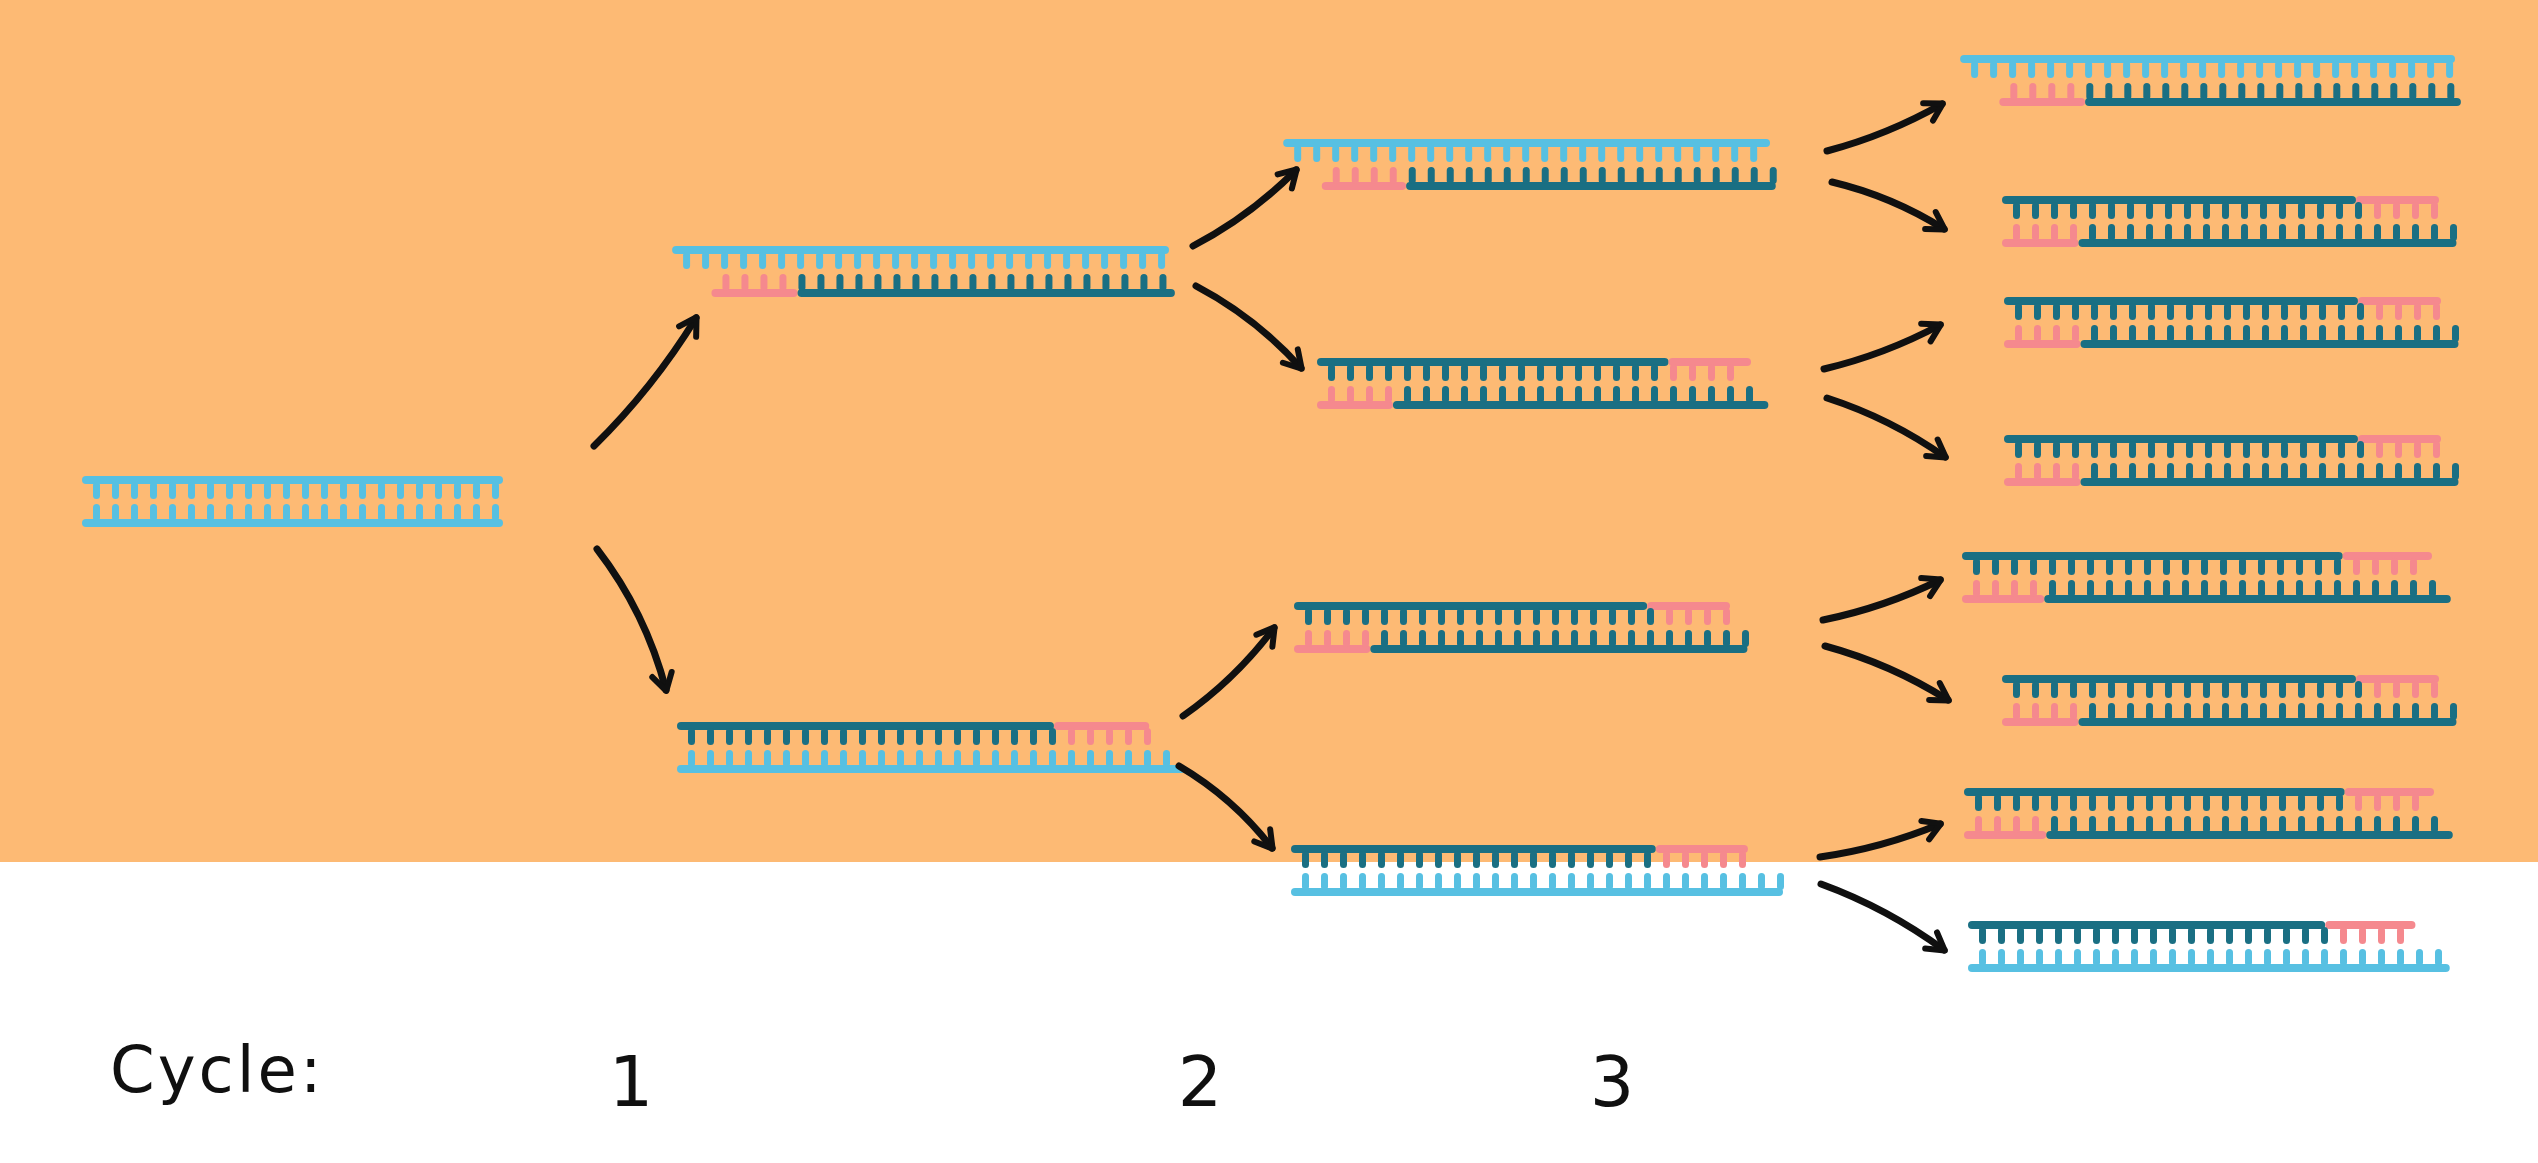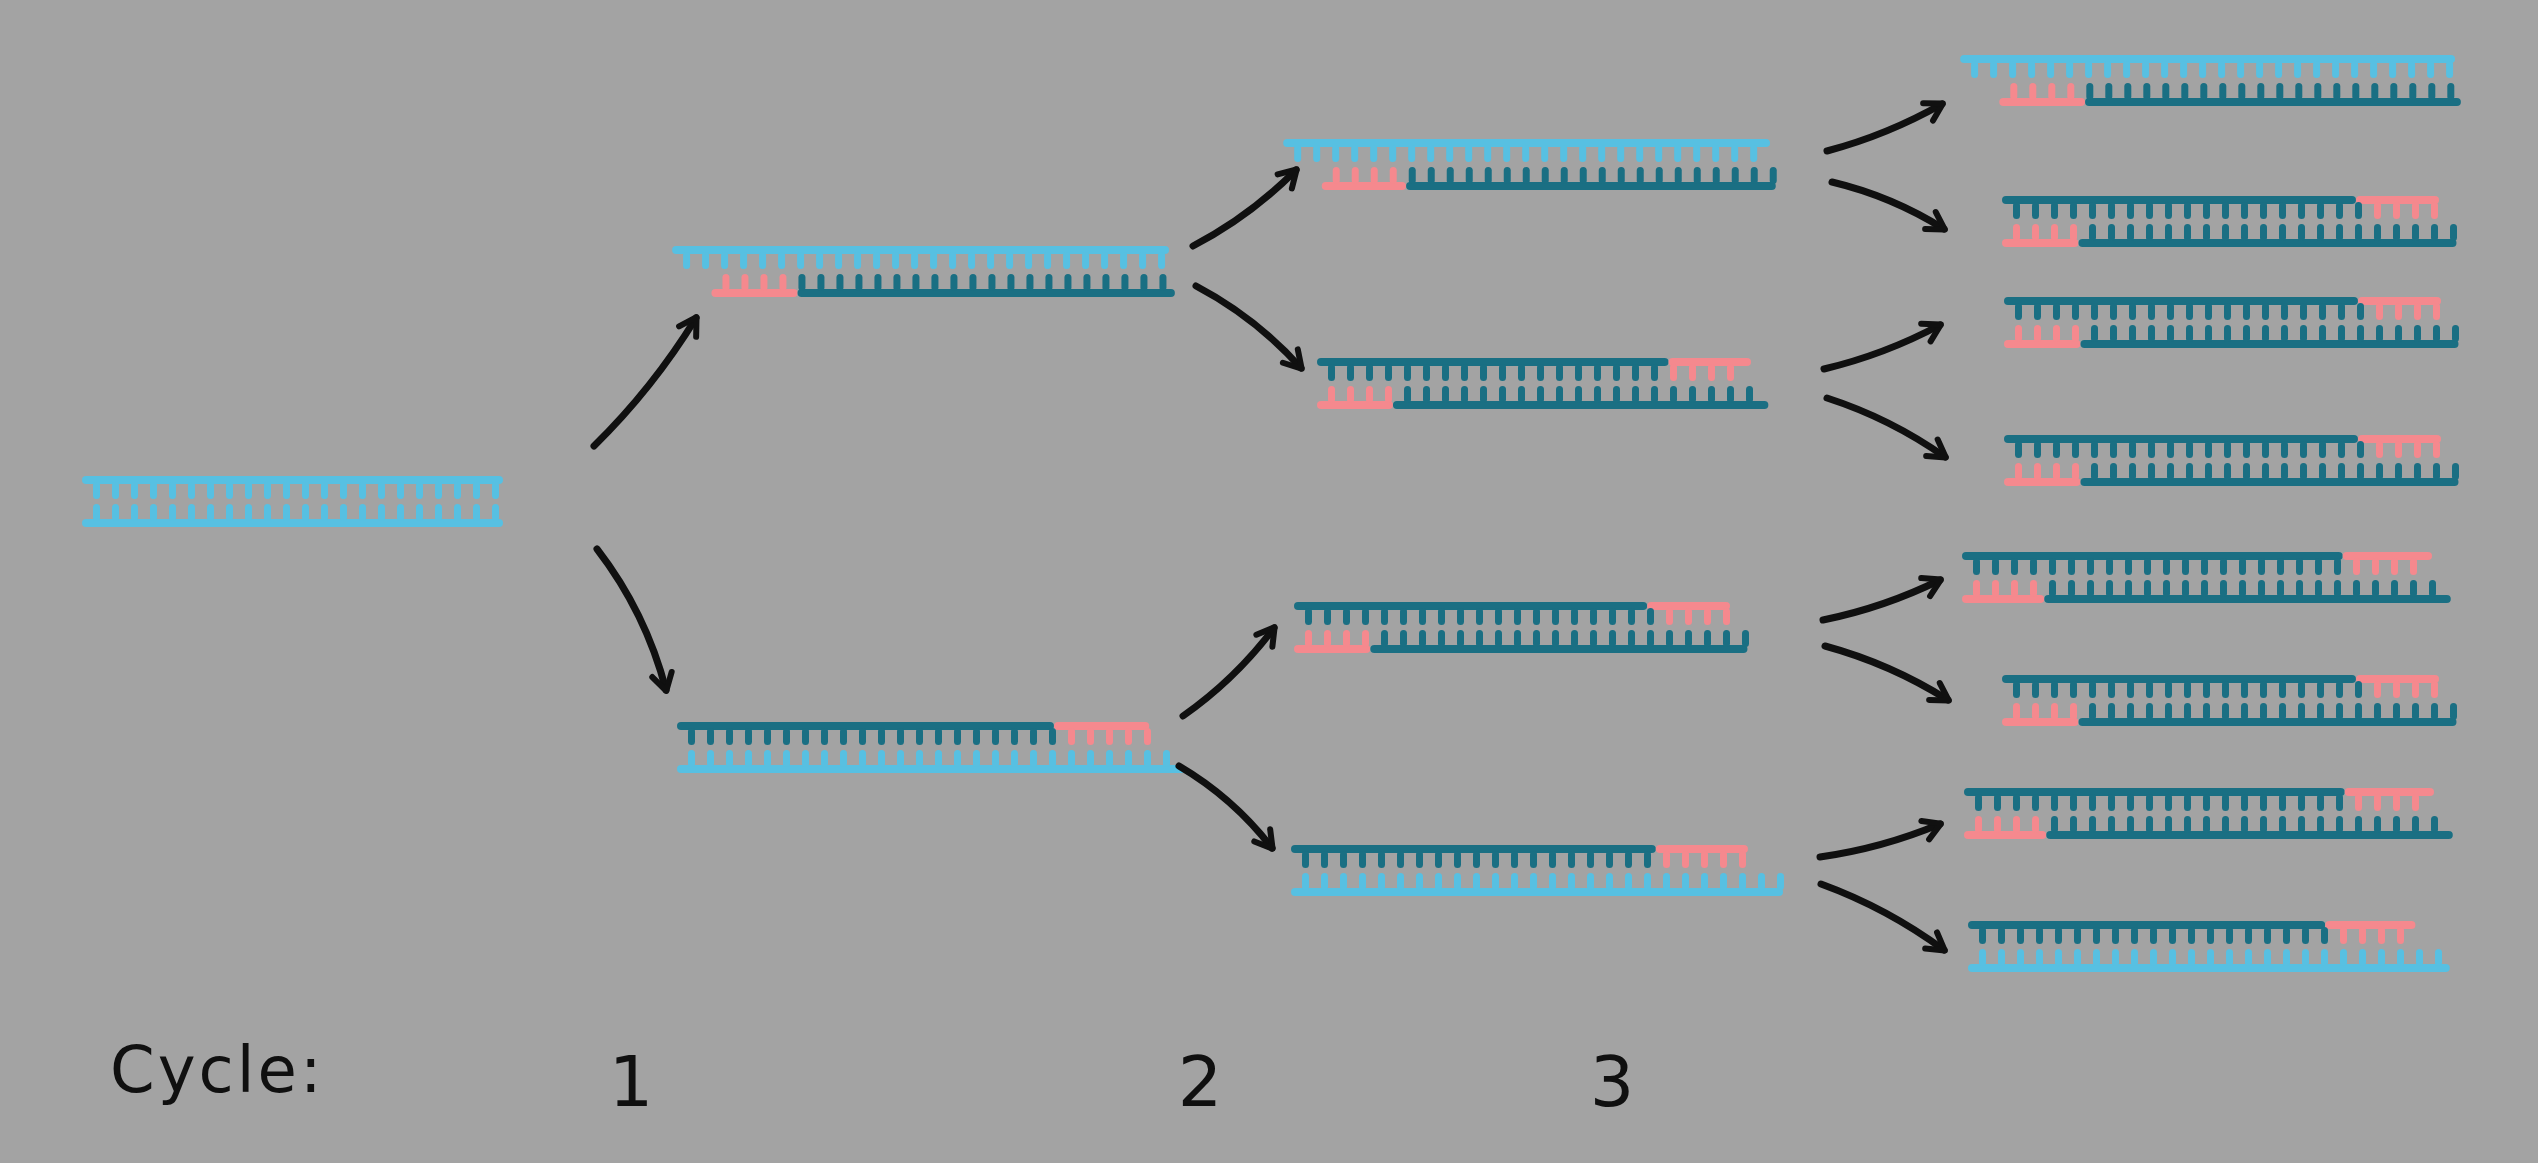--- a/index.html
+++ b/index.html
@@ -6,22 +6,22 @@
     margin:0;
     padding:0;
     background:#ffffff;
     width:2538px;
     height:1163px;
     overflow:hidden;
   }
   .stage{
     position:relative;
     width:2538px;
-    height:1163px;
-    background:#a3a3a3;
+    height:862px;
+    background:#fdba74;
   }
   svg{display:block}
   .hand{
     font-family:"DejaVu Sans","Liberation Sans",sans-serif;
     fill:#101010;
   }
   .lbl{font-size:64px;letter-spacing:3px;}
   .num{font-size:70px;}
 </style>
 </head>

